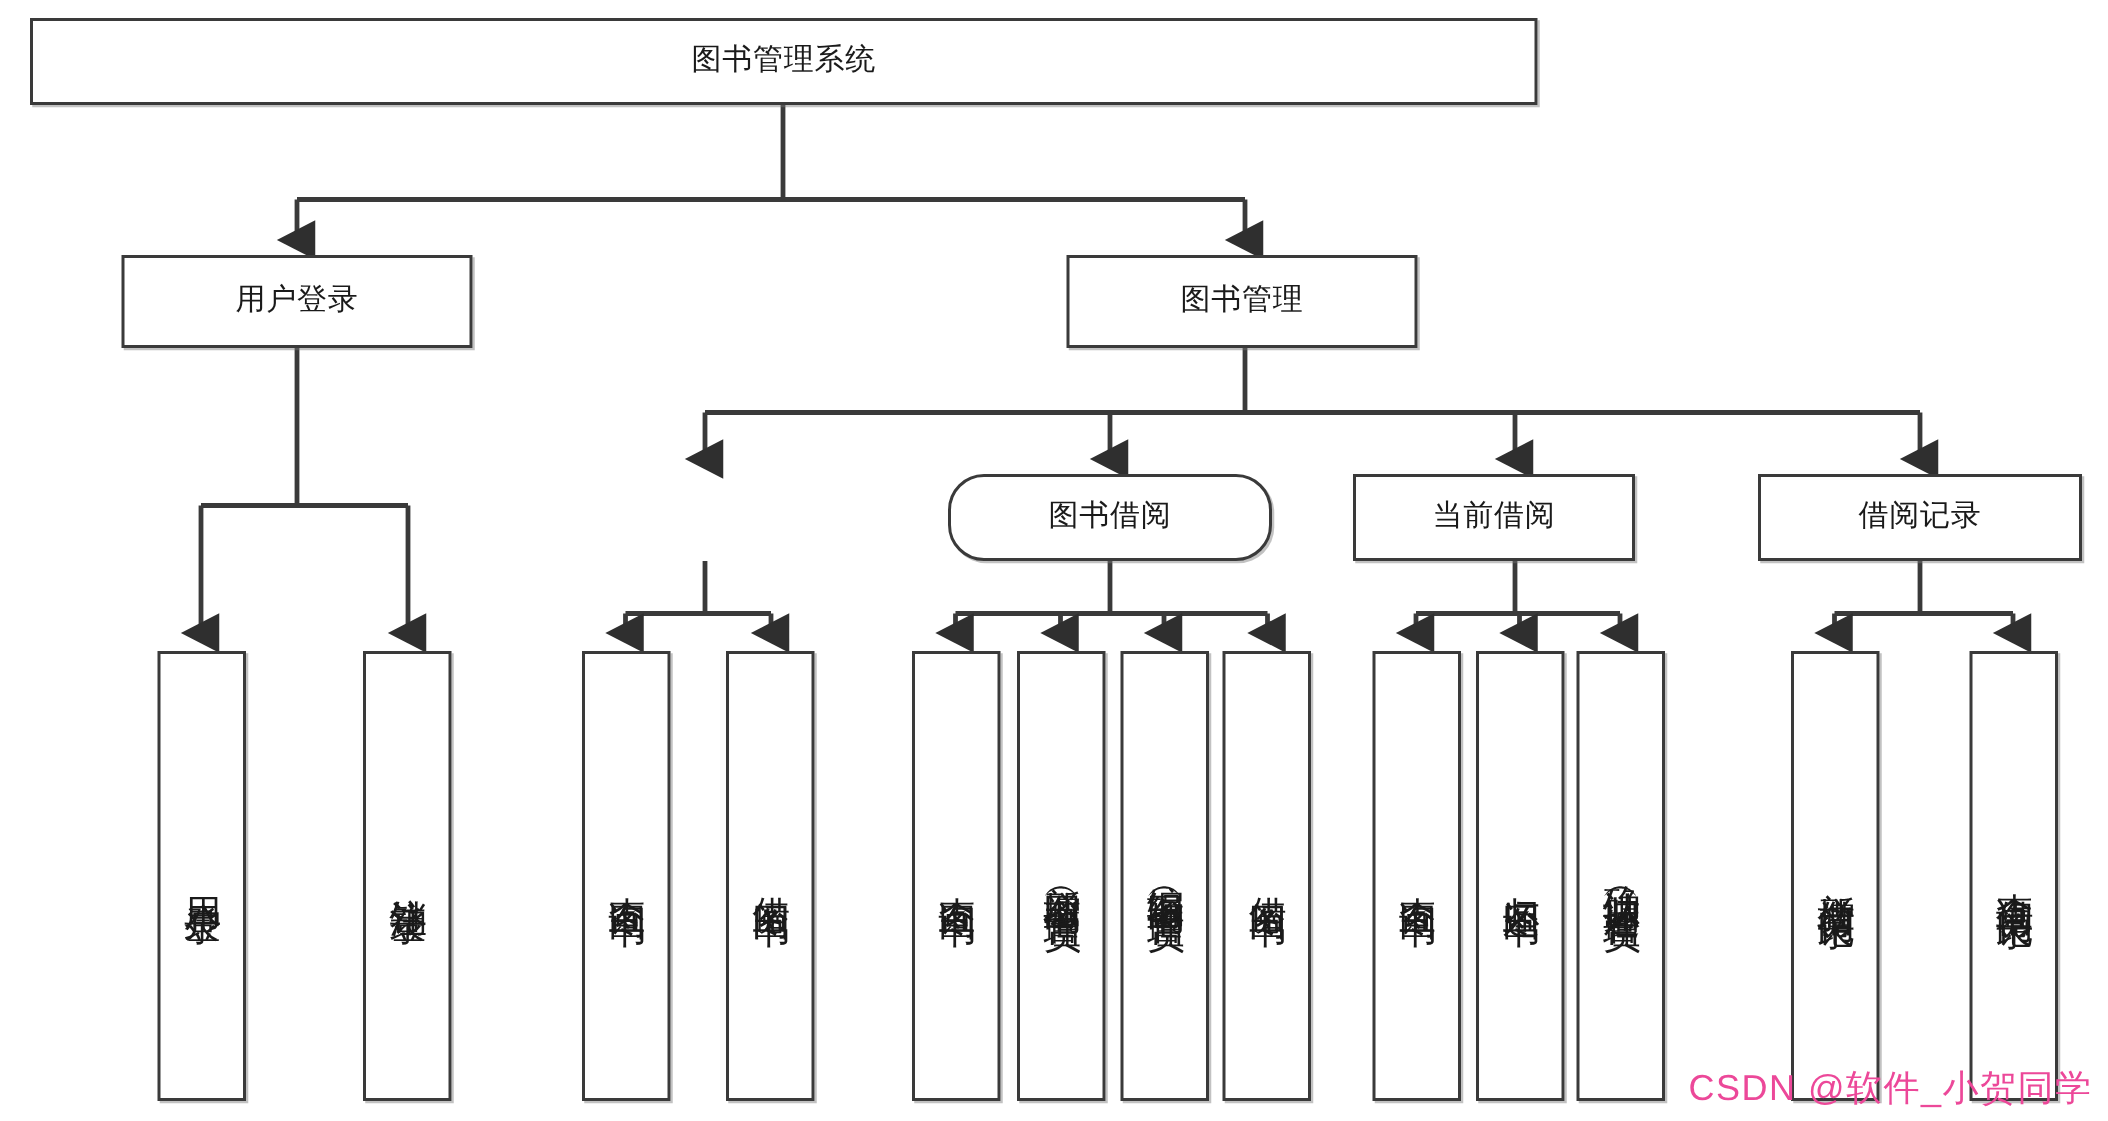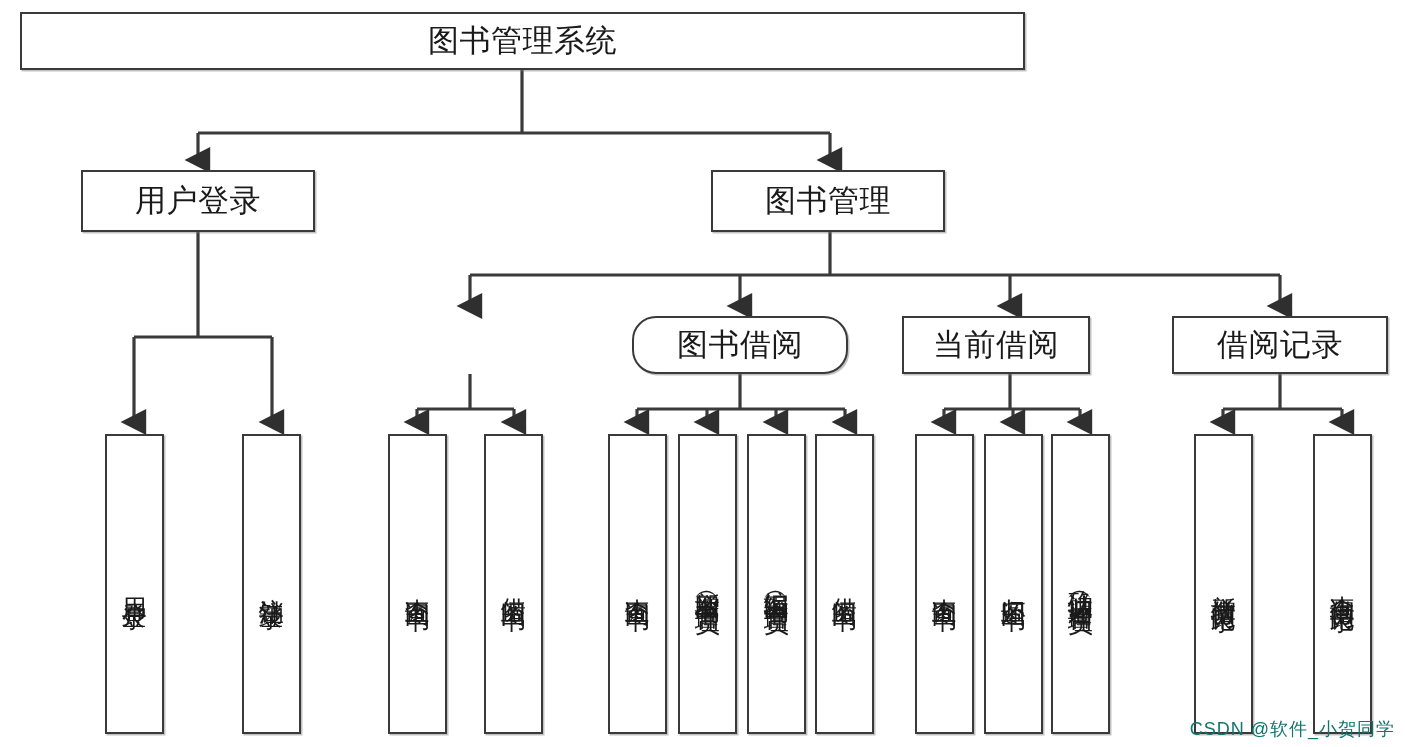--- a/index.html
+++ b/index.html
@@ -30,21 +30,21 @@
     box-sizing: border-box;
     border: 2px solid #3a3a3a;
     background: #ffffff;
     display: flex;
     align-items: center;
     justify-content: center;
     box-shadow: 1.5px 1.5px 0 rgba(120,120,120,0.45);
   }
   .node .label {
     color: #1a1a1a;
-    font-size: 31px;
+    font-size: 20px;
     line-height: 1.18;
     letter-spacing: 0.5px;
     white-space: nowrap;
     text-align: center;
   }
   .node.vertical {
     align-items: center;
     justify-content: center;
   }
   .node.vertical .label {
@@ -52,22 +52,22 @@
     text-orientation: upright;
     white-space: nowrap;
     line-height: 1.05;
     letter-spacing: 3px;
     font-size: 25px;
   }
   .watermark {
     position: absolute;
     right: 10px;
     bottom: 6px;
-    font-size: 18px;
-    color: #0f766e;
+    font-size: 24px;
+    color: #ec4899;
     letter-spacing: 1px;
     white-space: nowrap;
     font-family: "Liberation Sans", "DejaVu Sans", sans-serif;
   }
 </style>
 </head>
 <body>
 
 <div id="canvas">
 

